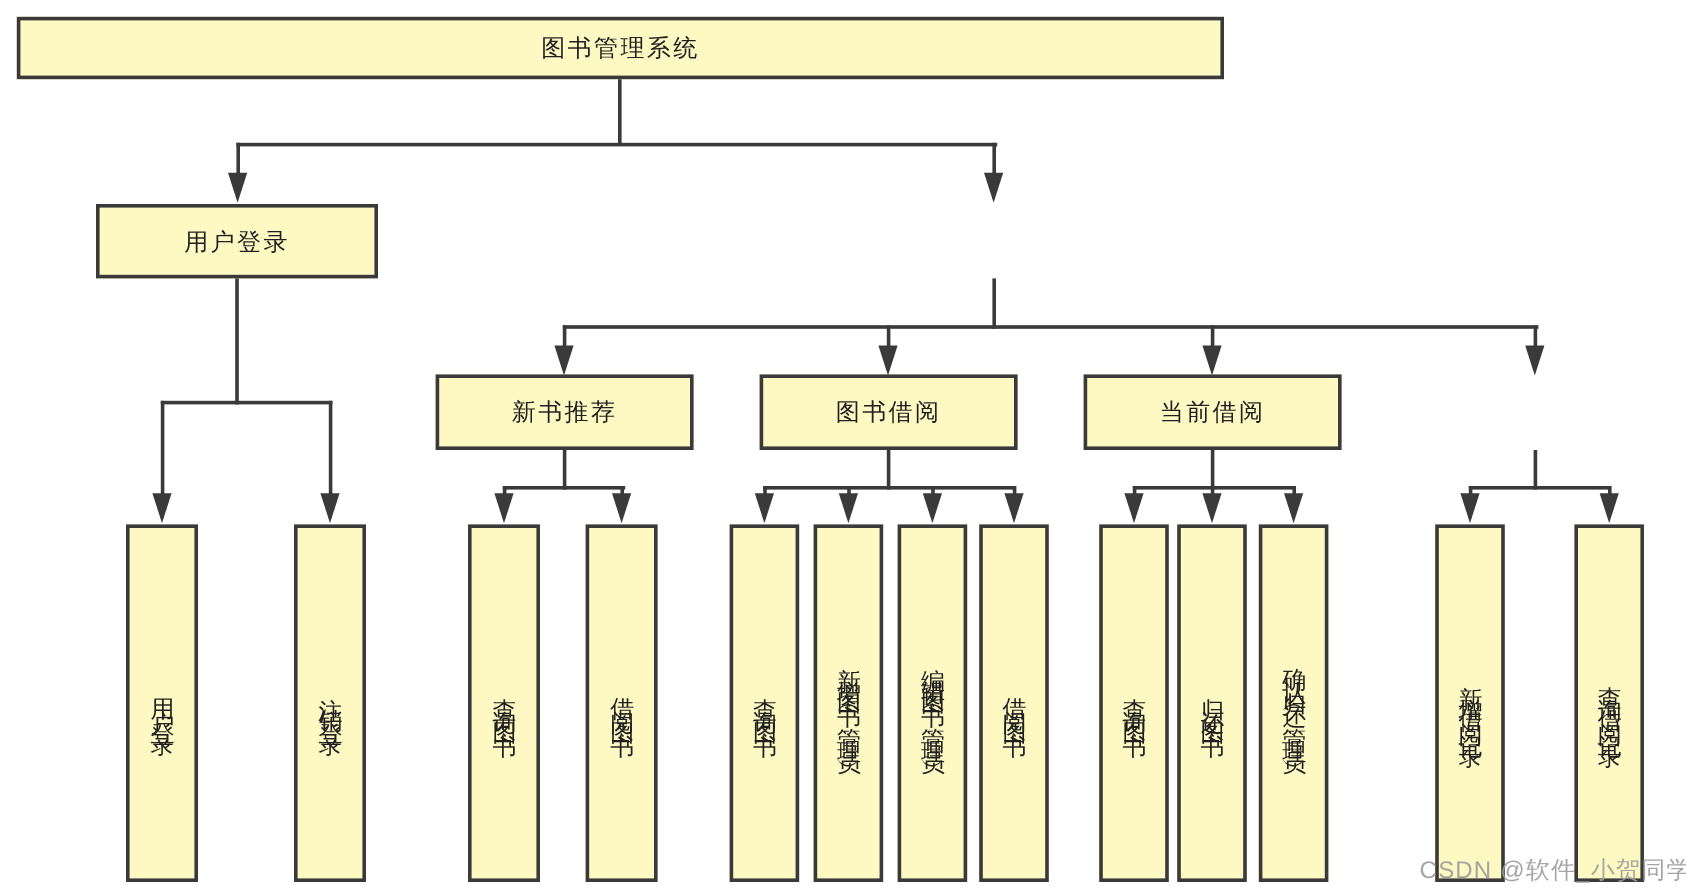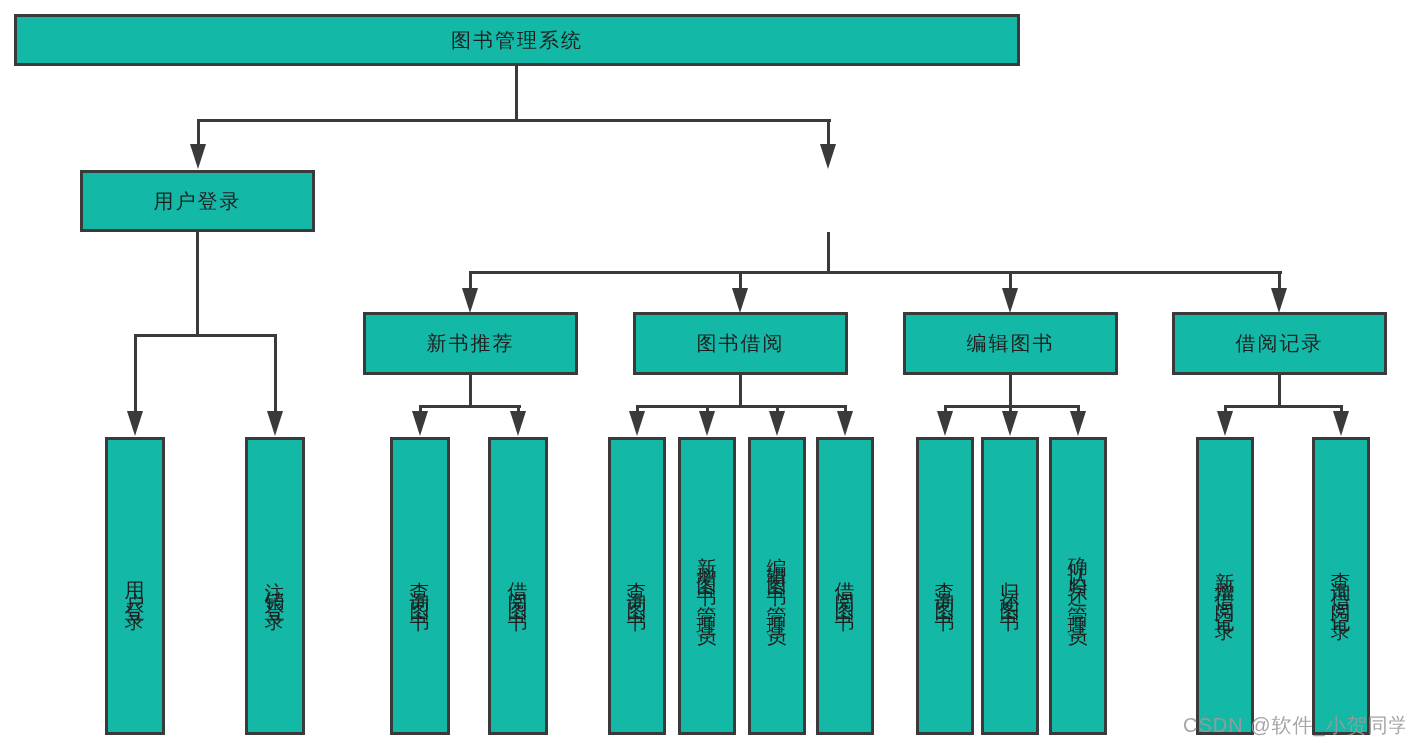--- a/index.html
+++ b/index.html
@@ -7,21 +7,21 @@
     position:relative;
     width:1405px;height:747px;
     background:#ffffff;
     font-family:"Liberation Sans", sans-serif;
     overflow:hidden;
   }
   .box{
     position:absolute;
     box-sizing:border-box;
     border:3px solid #3a3a3a;
-    background:#14b8a6;
+    background:#fef9c3;
     display:flex;
     align-items:center;
     justify-content:center;
     color:#1f1f1f;
   }
   .hlabel{
     font-size:20px;
     letter-spacing:2px;
     white-space:nowrap;
     color:#1f1f1f;
@@ -99,24 +99,21 @@
   <div class="vline" style="left:1278px;top:271px;height:20px"></div>
   <div class="tri" style="left:1271px;top:288px"></div>
 
   <div class="box" style="left:633px;top:312px;width:215px;height:63px">
     <span class="hlabel">图书借阅</span>
   </div>
   <div class="box" style="left:363px;top:312px;width:215px;height:63px">
     <span class="hlabel">新书推荐</span>
   </div>
   <div class="box" style="left:903px;top:312px;width:215px;height:63px">
-    <span class="hlabel">编辑图书</span>
-  </div>
-  <div class="box" style="left:1172px;top:312px;width:215px;height:63px">
-    <span class="hlabel">借阅记录</span>
+    <span class="hlabel">当前借阅</span>
   </div>
 
   <div class="vline" style="left:469px;top:375px;height:33px"></div>
   <div class="hline" style="left:419px;top:405px;width:102px"></div>
   <div class="vline" style="left:419px;top:405px;height:10px"></div>
   <div class="tri" style="left:412px;top:411px"></div>
   <div class="vline" style="left:517px;top:405px;height:10px"></div>
   <div class="tri" style="left:510px;top:411px"></div>
 
   <div class="vline" style="left:739px;top:375px;height:33px"></div>

